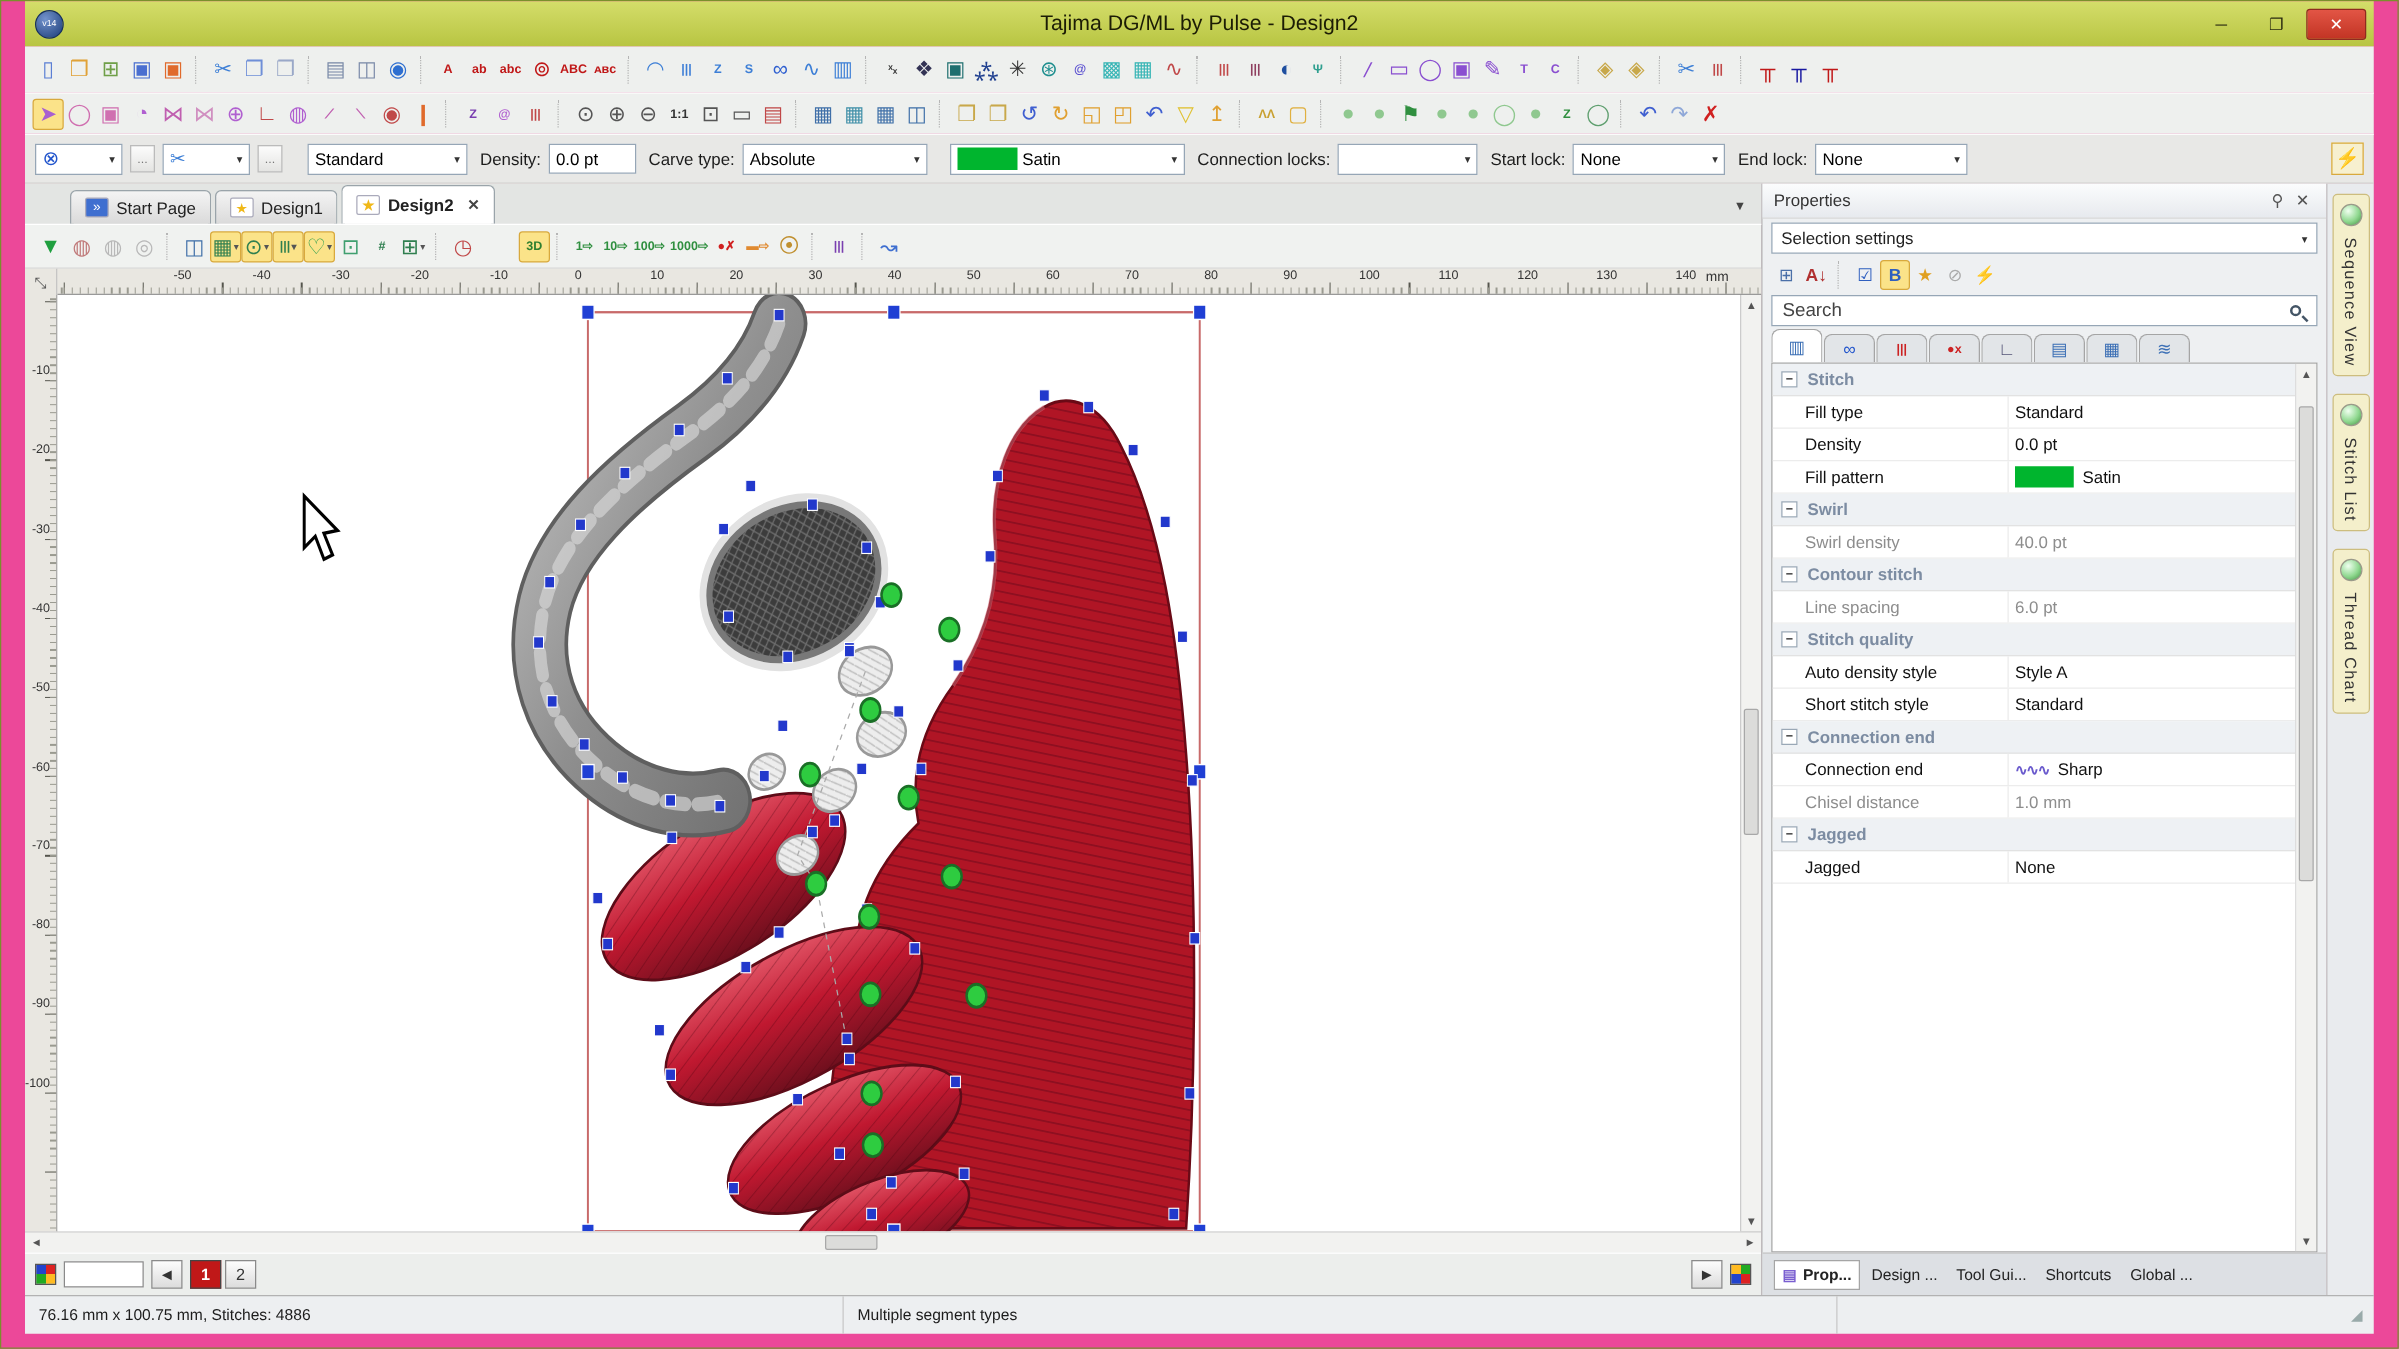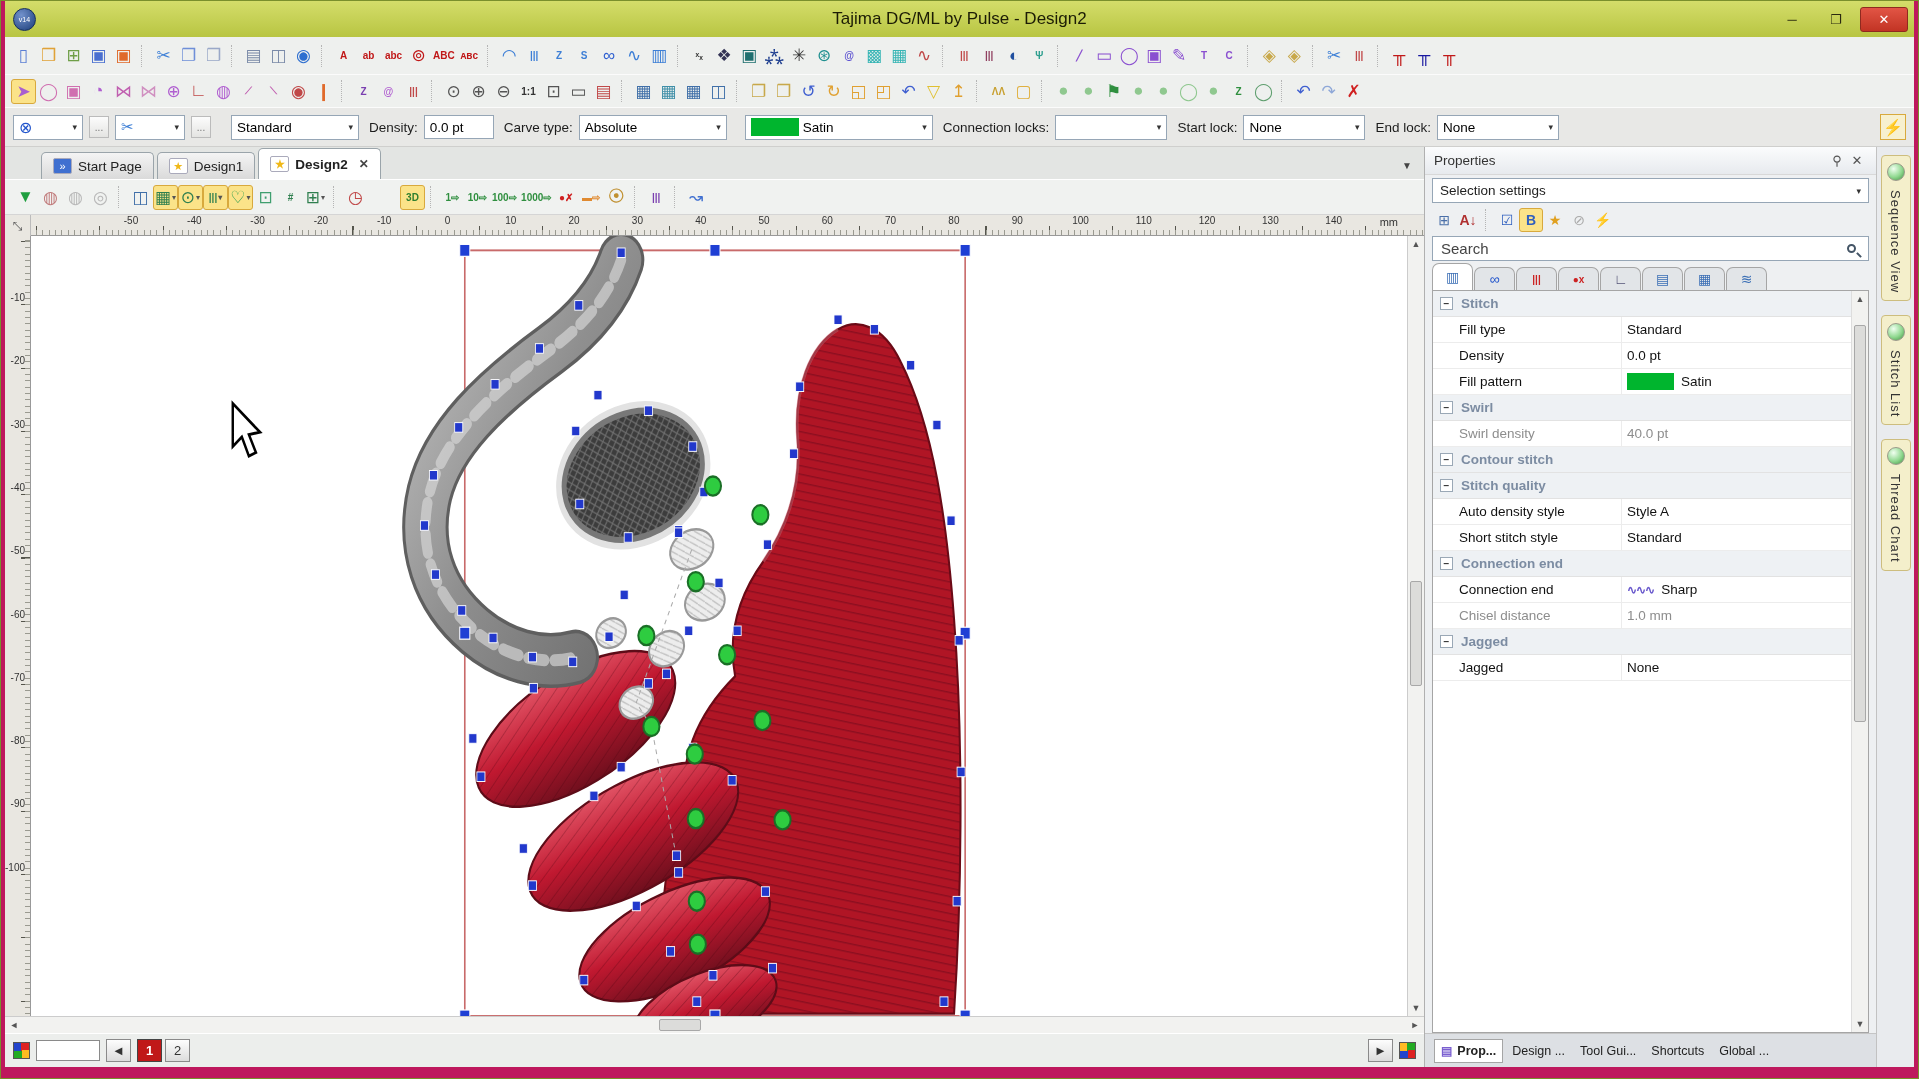--- a/index.html
+++ b/index.html
@@ -1,17 +1,17 @@
 <!DOCTYPE html>
 <html><head>
 <meta charset="utf-8">
 <style>
 *{box-sizing:border-box}
 body{margin:0;background:#4e6e25;font-family:"Liberation Sans",sans-serif;-webkit-font-smoothing:antialiased}
-.window{width:1919px;height:1079px;background:#be185d;padding:0 4px;display:flex;flex-direction:column;border:1px solid #7a8f2c}
+.window{width:1919px;height:1079px;background:#ec4899;padding:0 19px;display:flex;flex-direction:column;border:1px solid #7a8f2c}
 
 .titlebar{height:36px;display:flex;align-items:center;position:relative;background:linear-gradient(#d4dd6a,#b8c542)}
 .title{position:absolute;left:0;right:0;text-align:center;font-size:17px;color:#1c1c05}
 .appicon{width:23px;height:23px;border-radius:50%;background:radial-gradient(circle at 35% 30%,#7292cc,#1b3c78);color:#fff;font-size:7px;display:flex;align-items:center;justify-content:center;margin-left:8px;z-index:1;border:1px solid #142e5e}
 .winctl{margin-left:auto;display:flex;gap:4px;z-index:1;padding-right:6px}
 .winbtn{width:40px;height:25px;display:flex;align-items:center;justify-content:center;font-size:13px;color:#2a2a10}
 .winbtn.close{background:linear-gradient(#e25545,#c23424);color:#fff;width:48px;border-radius:3px;border:1px solid #8f2a1f}
 
 .menubar{height:27px;background:#f4f4f2;display:flex;align-items:center;padding-left:28px;border-bottom:1px solid #e2e2e0}
 .menuitem{padding:0 13px;font-size:14px;color:#1c1c1c}
@@ -665,20 +665,26 @@
             <div class="grow dis">
               <div class="glab">Swirl density</div>
               <div class="gval">
                 <span>40.0 pt</span>
               </div>
             </div>
             <div class="gcat">
               <span class="gbox">−</span>
               <span>Contour stitch</span>
             </div>
+            <div class="grow dis">
+              <div class="glab">Line spacing</div>
+              <div class="gval">
+                <span>6.0 pt</span>
+              </div>
+            </div>
             <div class="gcat">
               <span class="gbox">−</span>
               <span>Stitch quality</span>
             </div>
             <div class="grow">
               <div class="glab">Auto density style</div>
               <div class="gval">
                 <span>Style A</span>
               </div>
             </div>
@@ -745,14 +751,21 @@
           <span class="orb"></span>
           <span class="vtext">Stitch List</span>
         </div>
         <div class="stab">
           <span class="orb"></span>
           <span class="vtext">Thread Chart</span>
         </div>
       </div>
   </div>
 
+  <div class="statusbar">
+    <div class="scell c1">76.16 mm x 100.75 mm, Stitches: 4886</div>
+    <div class="scell c2">Multiple segment types</div>
+    <div class="scell c3">
+        <span class="grip">◢</span>
+      </div>
+  </div>
   <div class="framebottom"></div>
 </div>
 
 </body></html>

